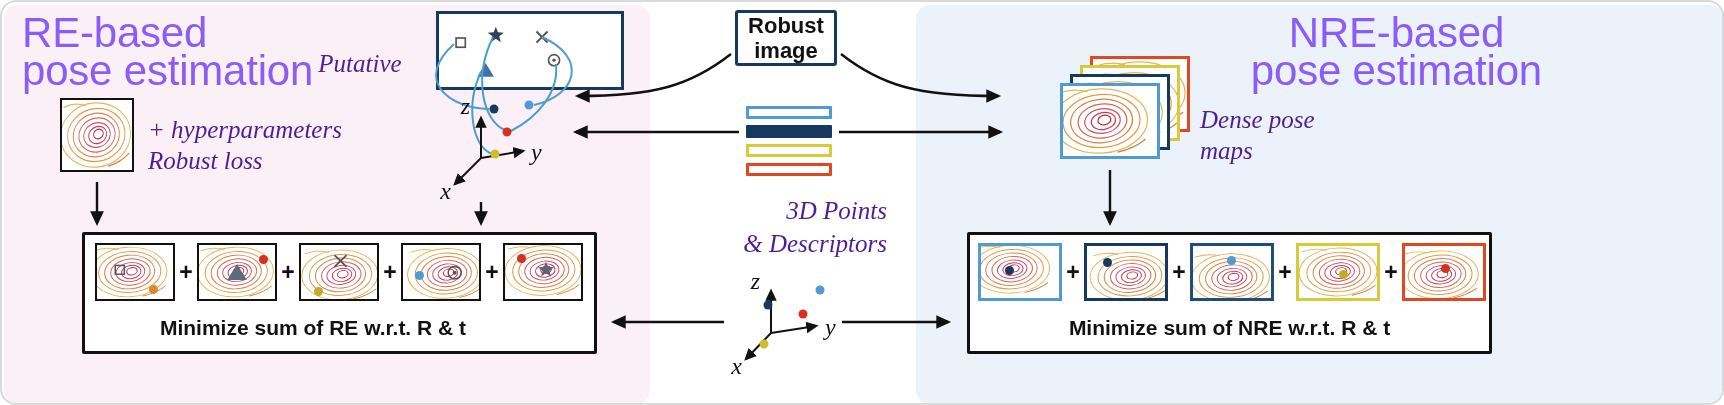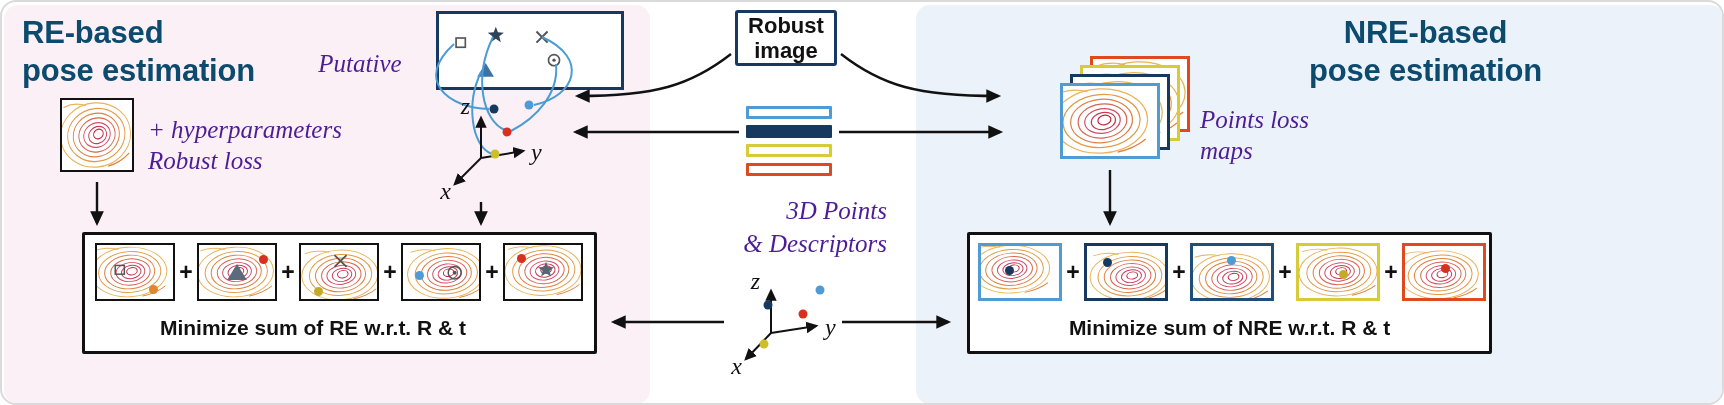--- a/index.html
+++ b/index.html
@@ -2,21 +2,21 @@
 <html><head>
 <meta charset="utf-8">
 <style>
   *{margin:0;padding:0;box-sizing:border-box}
   body{margin:0;background:#fff}
   .canvas{position:relative;width:1724px;height:405px;background:#fff;border:2px solid #dadada;
           border-radius:16px;overflow:hidden;font-family:"Liberation Sans",sans-serif;color:#1a1a1a}
   .panel{position:absolute;top:3px;height:399px;border-radius:14px}
   .panel.pink{left:2px;width:646px;background:#fcf0f7}
   .panel.blue{left:914px;width:808px;background:#ecf2f9}
-  .title{position:absolute;font-size:31px;font-weight:bold;line-height:38px;letter-spacing:-.2px;color:#0c4a6e}
+  .title{position:absolute;font-size:42px;font-weight:normal;line-height:38px;letter-spacing:-.2px;color:#8b5cf6}
   .title.right{text-align:center}
   .serif-it{position:absolute;font-family:"Liberation Serif",serif;font-style:italic;
             font-size:25px;line-height:31px;color:#4c1d95}
   .outline-box{position:absolute;background:#fff}
   .putative-box{left:434px;top:9px;width:188px;height:79px;border:3px solid #17395f}
   .robust-box{left:58px;top:96px;width:74px;height:74px;border:2.5px solid #111}
   .sum-box{border:3px solid #111;border-radius:2px}
   .sum-box.re{left:80px;top:230px;width:515px;height:122px}
   .sum-box.nre{left:965px;top:230px;width:525px;height:122px}
   .thumb{position:absolute;top:241px;background:#fff}
@@ -192,21 +192,21 @@
   </div>
   <div class="dense-layer" style="left:1058px;top:81px;border-color:#4f9bd5">
     <svg class="ct" viewBox="0 0 100 74" preserveAspectRatio="none">
         <g transform="translate(-8,0)">
           <use href="#contour-sym"></use>
         </g>
       </svg>
   </div>
 
   <div class="serif-it" style="left:1198px;top:102px">
-    <div>Points loss</div>
+    <div>Dense pose</div>
     <div>maps</div>
   </div>
 
   <div class="outline-box sum-box nre"></div>
 
   <div class="thumb nre-thumb" style="left:976px;border-color:#4f9bd5">
     <svg class="ct" viewBox="0 0 100 74" preserveAspectRatio="none">
         <g transform="translate(-10,-4)">
           <use href="#contour-sym"></use>
         </g>

